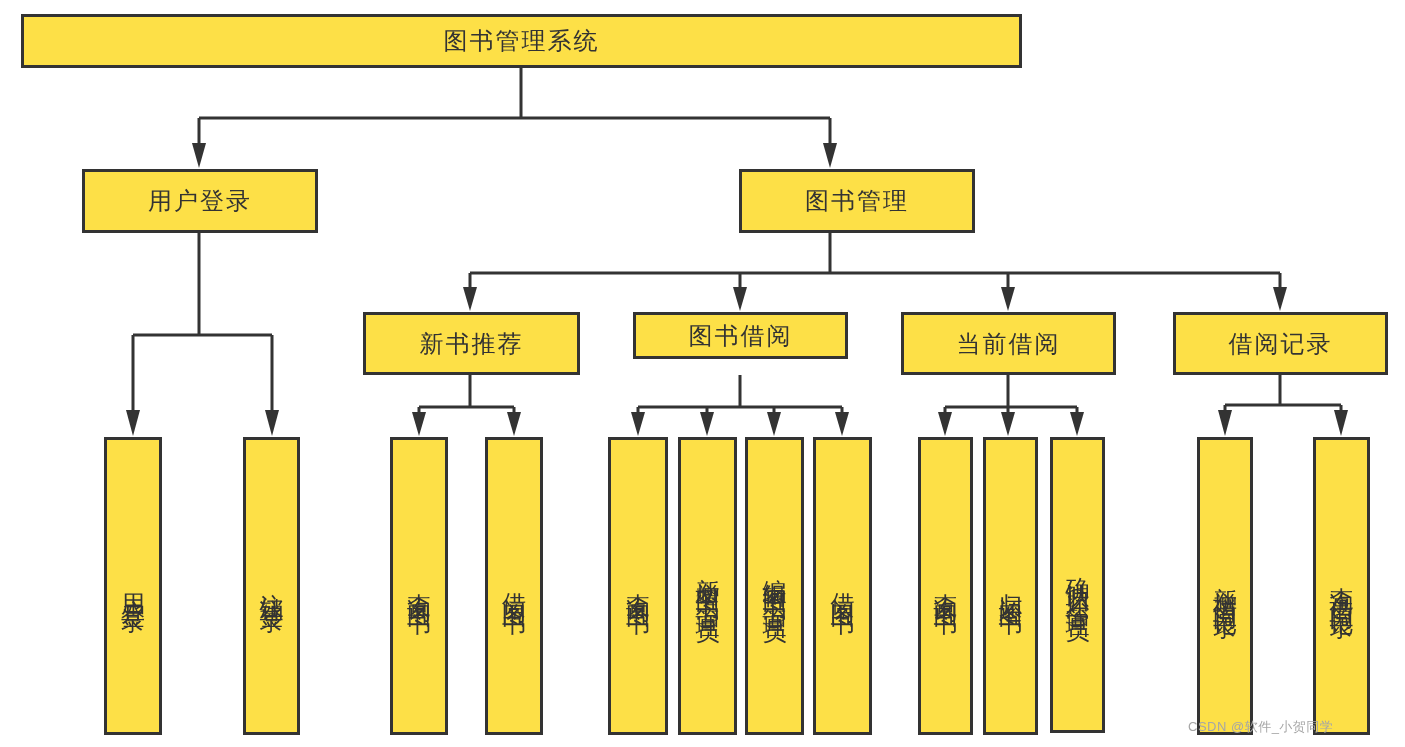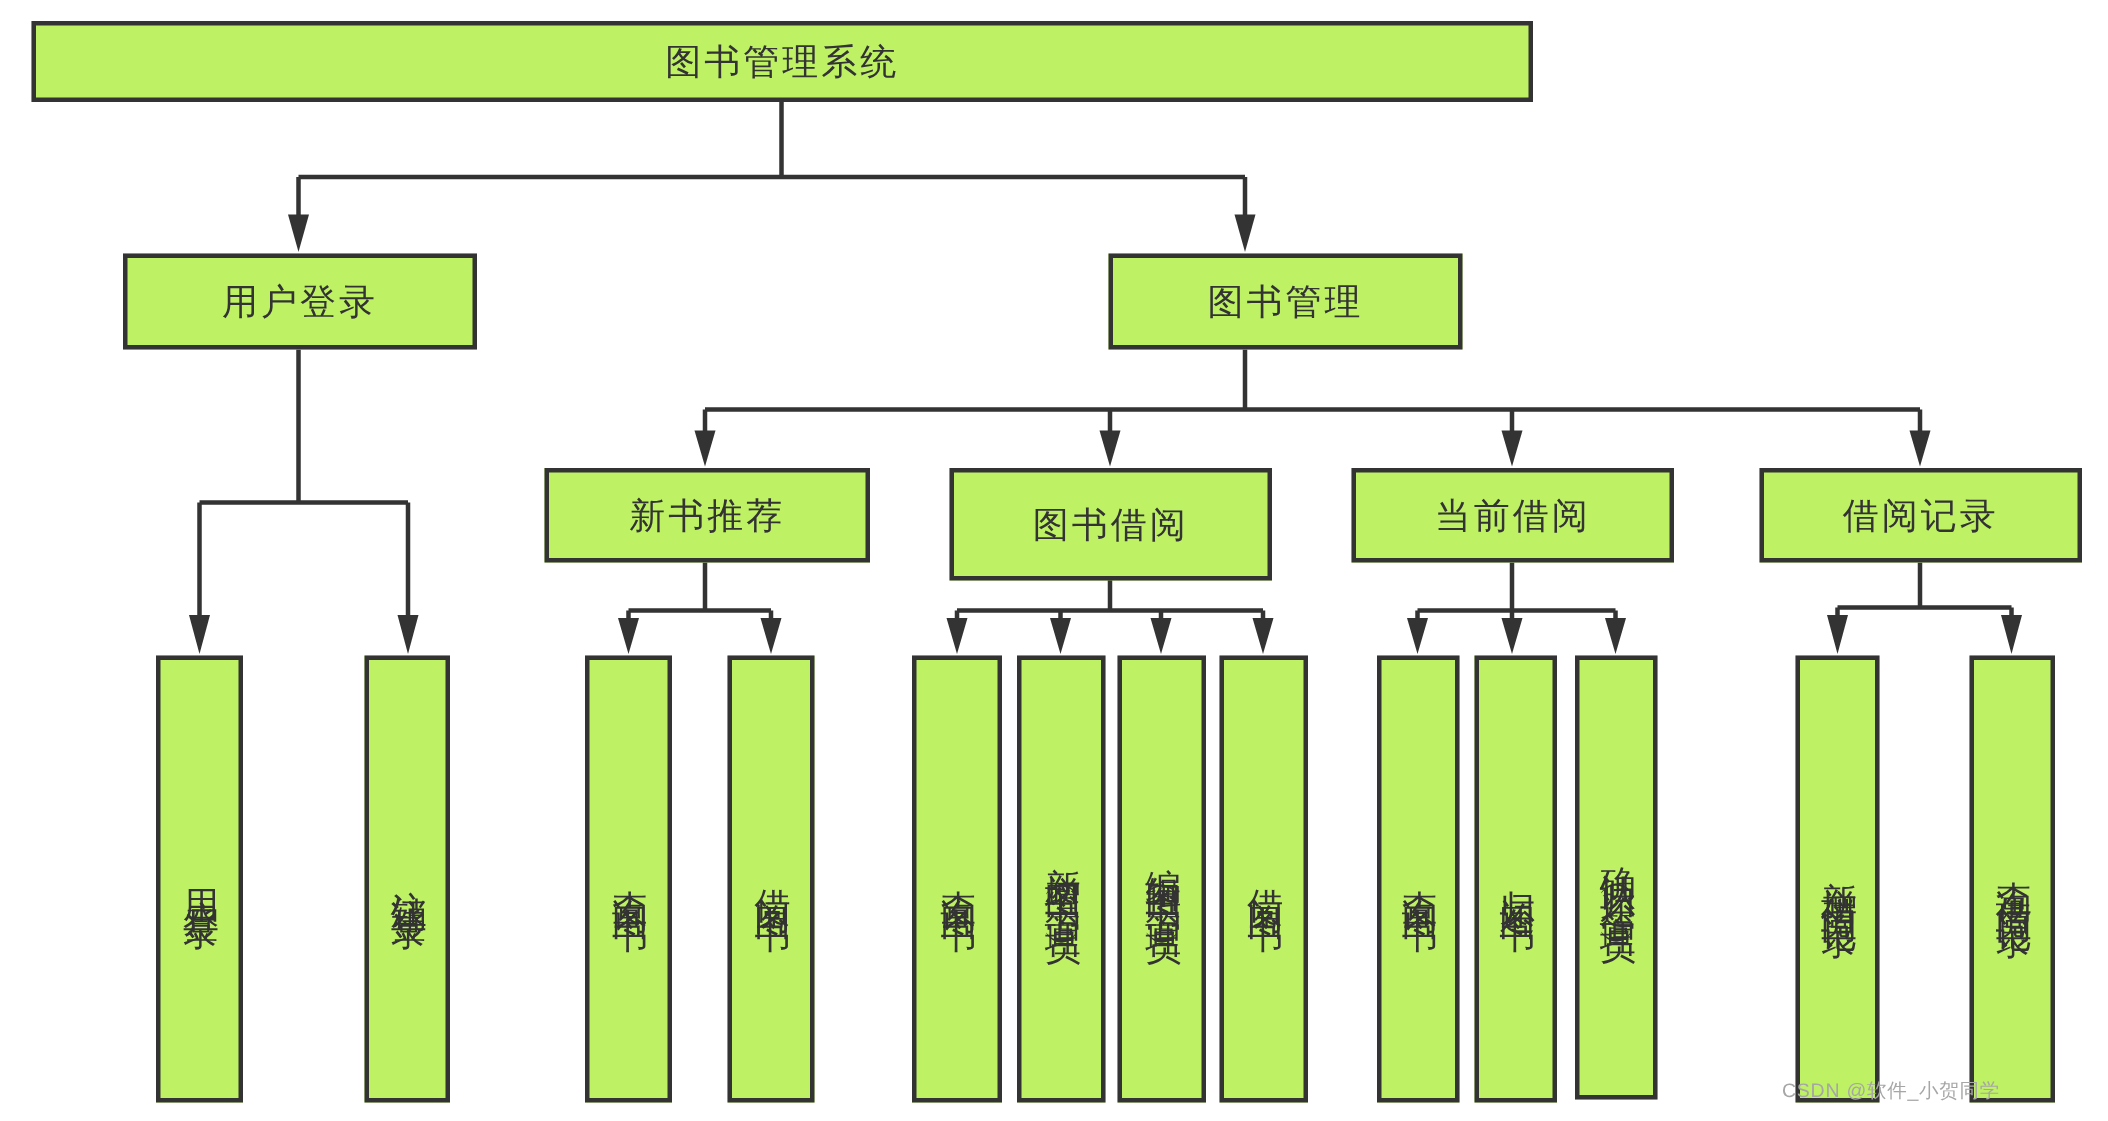--- a/index.html
+++ b/index.html
@@ -24,21 +24,21 @@
     width: 1405px; height: 747px;
   }
   .connectors path {
     stroke: var(--line);
     stroke-width: 3;
     fill: none;
   }
   .connectors polygon { fill: var(--line); }
   .box {
     position: absolute;
-    background: #bef264;
+    background: #fde047;
     border: 3px solid var(--line);
     display: flex;
     align-items: center;
     justify-content: center;
     color: var(--text);
   }
   .box .hlabel {
     font-size: 24px;
     letter-spacing: 2px;
     color: var(--text);
@@ -126,21 +126,21 @@
   <div class="box" style="left:82px; top:169px; width:236px; height:64px;">
     <span class="hlabel">用户登录</span>
   </div>
   <div class="box" style="left:739px; top:169px; width:236px; height:64px;">
     <span class="hlabel">图书管理</span>
   </div>
 
   <div class="box" style="left:363px; top:312px; width:217px; height:63px;justify-content:center;">
     <span class="hlabel">新书推荐</span>
   </div>
-  <div class="box" style="left:633px; top:312px; width:215px; height:75px;">
+  <div class="box" style="left:633px; top:312px; width:215px; height:47px;">
     <span class="hlabel">图书借阅</span>
   </div>
   <div class="box" style="left:1173px; top:312px; width:215px; height:63px;">
     <span class="hlabel">借阅记录</span>
   </div>
   <div class="box" style="left:901px; top:312px; width:215px; height:63px;">
     <span class="hlabel">当前借阅</span>
   </div>
 
   <div class="box" style="left:104px; top:437px; width:58px; height:298px;">

